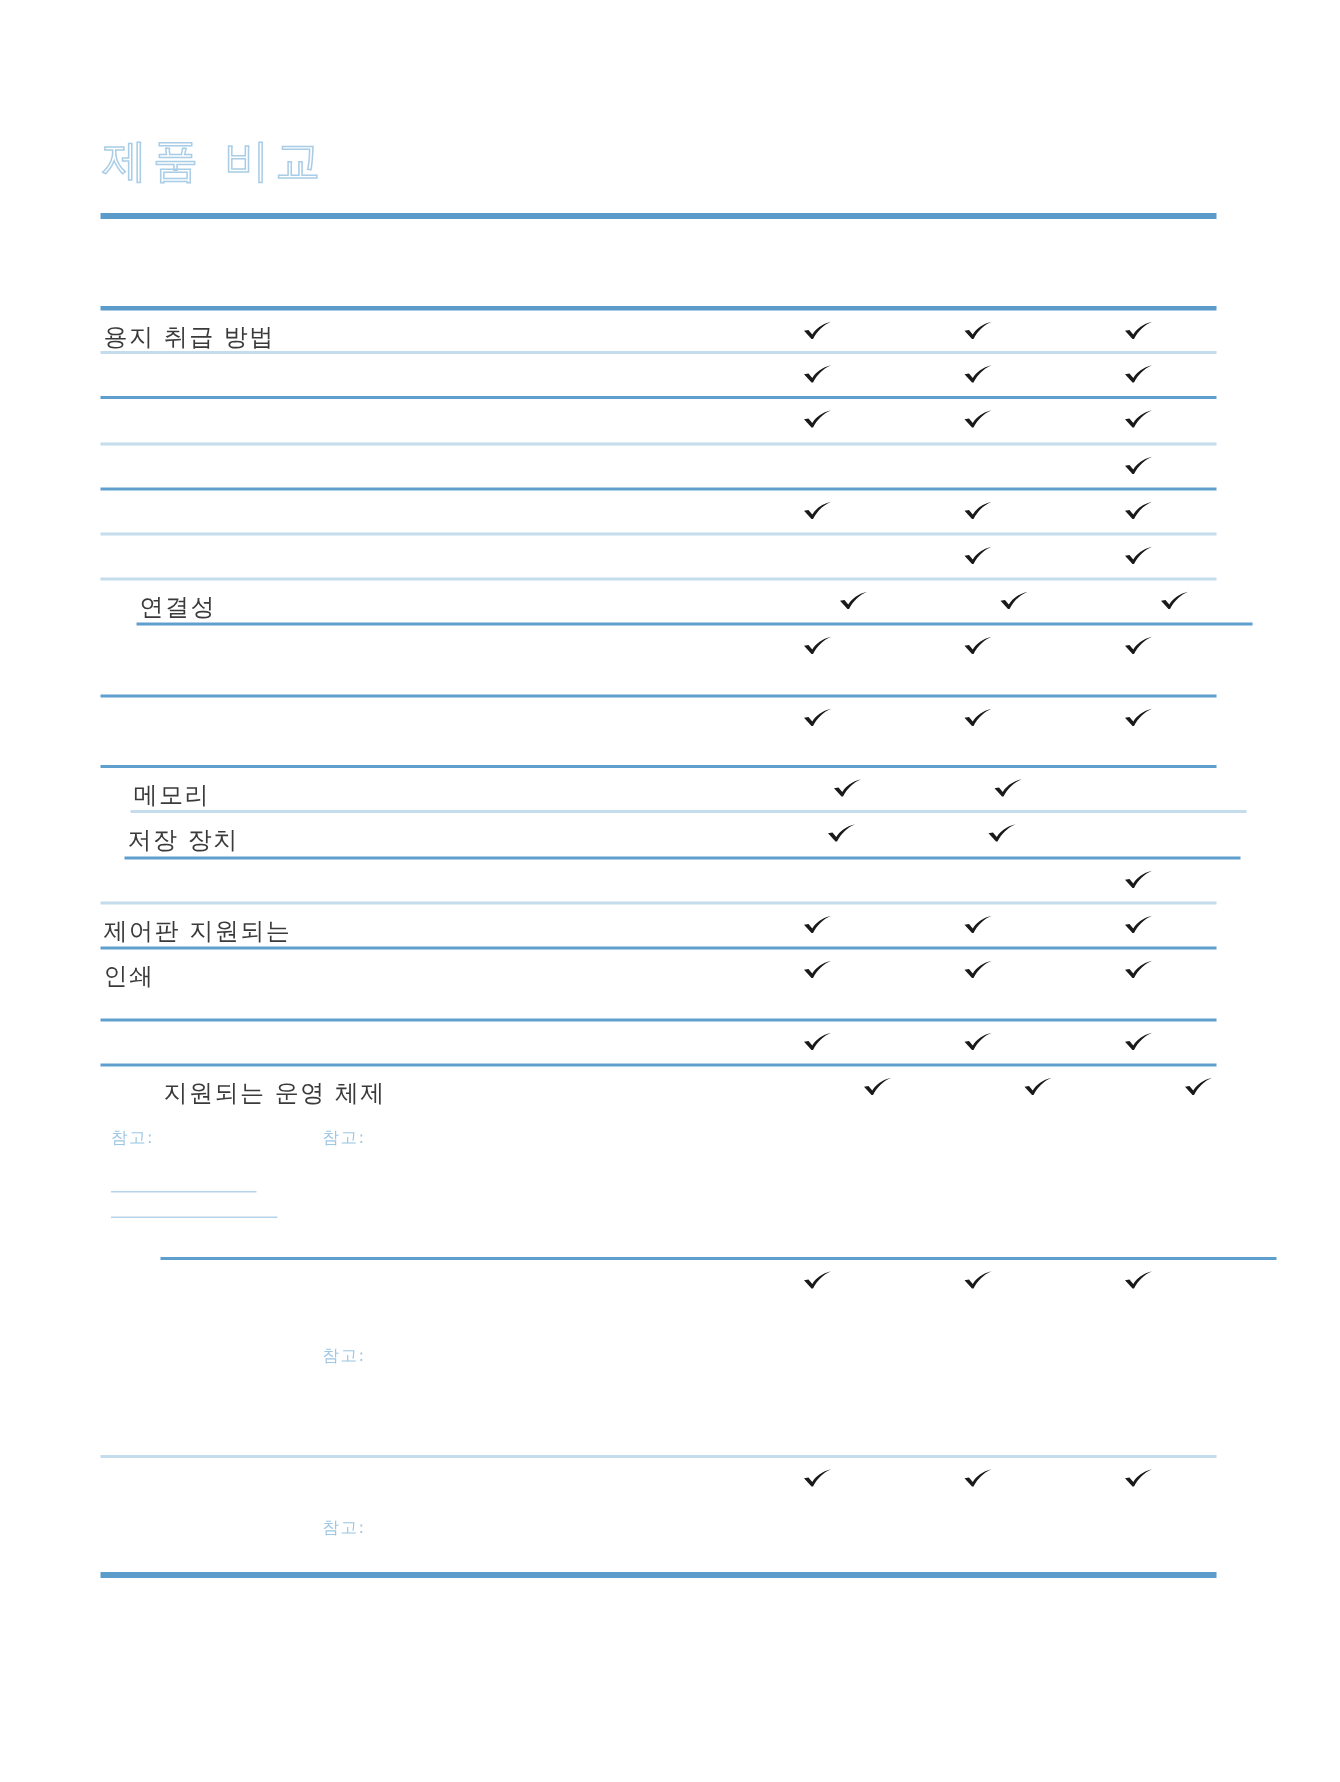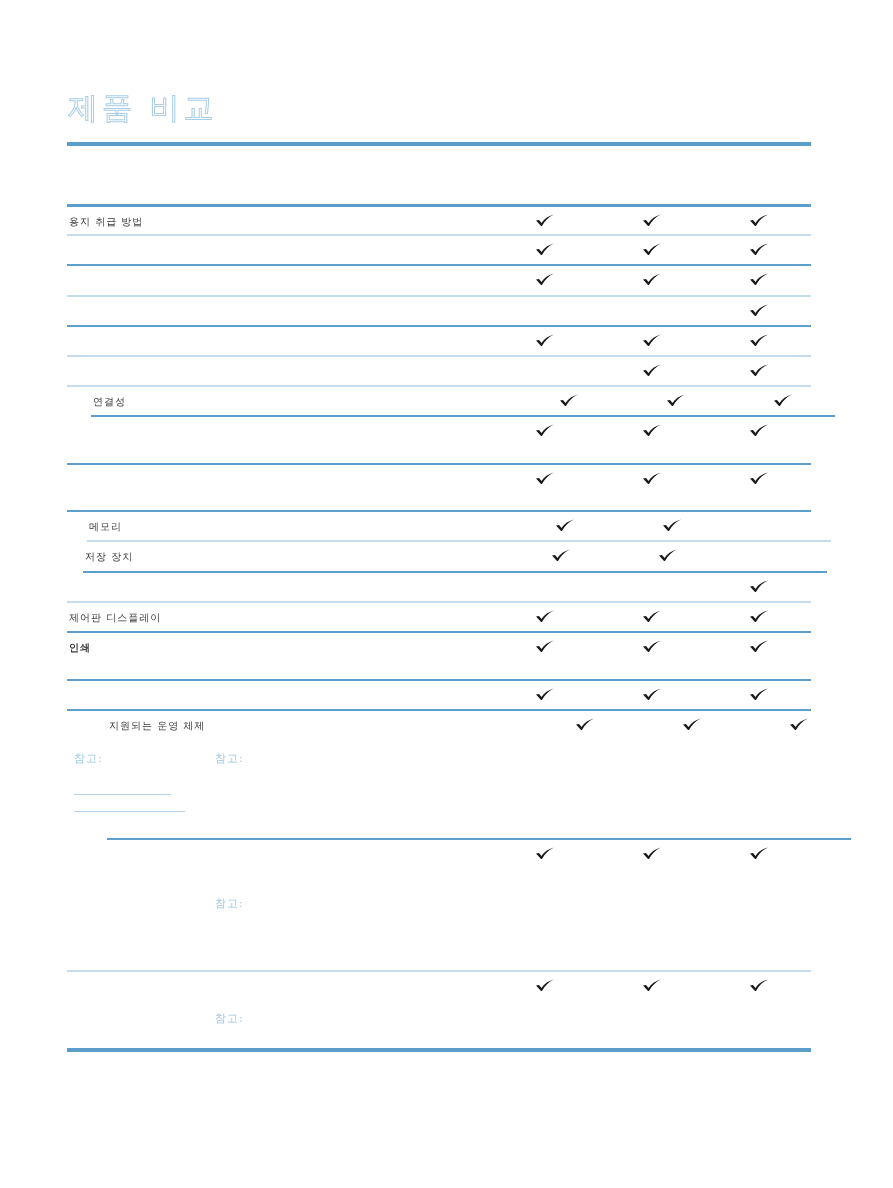--- a/index.html
+++ b/index.html
@@ -55,21 +55,21 @@
       bottom: 0;
       height: 2px;
     }
     .rule.light { background: #c4dcec; }
     .rule.mid { background: #5e9fce; }
     .rule.thick { height: 4px; background: #5b9ccb; }
     .row-label {
       position: absolute;
       left: 2px;
       top: 8px;
-      font-size: 10px;
+      font-size: 16px;
       letter-spacing: 1px;
       color: #3a3a3a;
     }
     .check {
       position: absolute;
       top: 6px;
       width: 20px;
       height: 14px;
       margin-left: -10px;
     }
@@ -288,39 +288,39 @@
 <div class="row" style="position: absolute; left: 67px; width: 744px; top: 573px; height: 30px;">
     <span class="row-label"></span>
     <span class="check c3">
       <svg width="20" height="14" viewBox="0 0 20 14">
         <path d="M1 7.5 L4 7 L6.5 10 C9 6 13 3 19 1.5 C13.5 4 10 7.5 7 13 L6 13 Z" fill="#1a1a1a"></path>
       </svg>
     </span>
     <div class="rule light"></div>
   </div>
 <div class="row" style="position: absolute; left: 67px; width: 744px; top: 603px; height: 30px;">
-    <span class="row-label">제어판 디스플레이</span>
-    <span class="check c1">
-      <svg width="20" height="14" viewBox="0 0 20 14">
-        <path d="M1 7.5 L4 7 L6.5 10 C9 6 13 3 19 1.5 C13.5 4 10 7.5 7 13 L6 13 Z" fill="#1a1a1a"></path>
-      </svg>
-    </span>
-    <span class="check c2">
-      <svg width="20" height="14" viewBox="0 0 20 14">
-        <path d="M1 7.5 L4 7 L6.5 10 C9 6 13 3 19 1.5 C13.5 4 10 7.5 7 13 L6 13 Z" fill="#1a1a1a"></path>
-      </svg>
-    </span>
-    <span class="check c3">
-      <svg width="20" height="14" viewBox="0 0 20 14">
-        <path d="M1 7.5 L4 7 L6.5 10 C9 6 13 3 19 1.5 C13.5 4 10 7.5 7 13 L6 13 Z" fill="#1a1a1a"></path>
-      </svg>
-    </span>
-    <div class="rule mid"></div>
-  </div>
-<div class="row" style="position: absolute; left: 67px; width: 744px; top: 633px; height: 48px; font-weight: bold;">
+    <span class="row-label">제어판 지원되는</span>
+    <span class="check c1">
+      <svg width="20" height="14" viewBox="0 0 20 14">
+        <path d="M1 7.5 L4 7 L6.5 10 C9 6 13 3 19 1.5 C13.5 4 10 7.5 7 13 L6 13 Z" fill="#1a1a1a"></path>
+      </svg>
+    </span>
+    <span class="check c2">
+      <svg width="20" height="14" viewBox="0 0 20 14">
+        <path d="M1 7.5 L4 7 L6.5 10 C9 6 13 3 19 1.5 C13.5 4 10 7.5 7 13 L6 13 Z" fill="#1a1a1a"></path>
+      </svg>
+    </span>
+    <span class="check c3">
+      <svg width="20" height="14" viewBox="0 0 20 14">
+        <path d="M1 7.5 L4 7 L6.5 10 C9 6 13 3 19 1.5 C13.5 4 10 7.5 7 13 L6 13 Z" fill="#1a1a1a"></path>
+      </svg>
+    </span>
+    <div class="rule mid"></div>
+  </div>
+<div class="row" style="position: absolute; left: 67px; width: 744px; top: 633px; height: 48px;">
     <span class="row-label">인쇄</span>
     <span class="check c1">
       <svg width="20" height="14" viewBox="0 0 20 14">
         <path d="M1 7.5 L4 7 L6.5 10 C9 6 13 3 19 1.5 C13.5 4 10 7.5 7 13 L6 13 Z" fill="#1a1a1a"></path>
       </svg>
     </span>
     <span class="check c2">
       <svg width="20" height="14" viewBox="0 0 20 14">
         <path d="M1 7.5 L4 7 L6.5 10 C9 6 13 3 19 1.5 C13.5 4 10 7.5 7 13 L6 13 Z" fill="#1a1a1a"></path>
       </svg>

